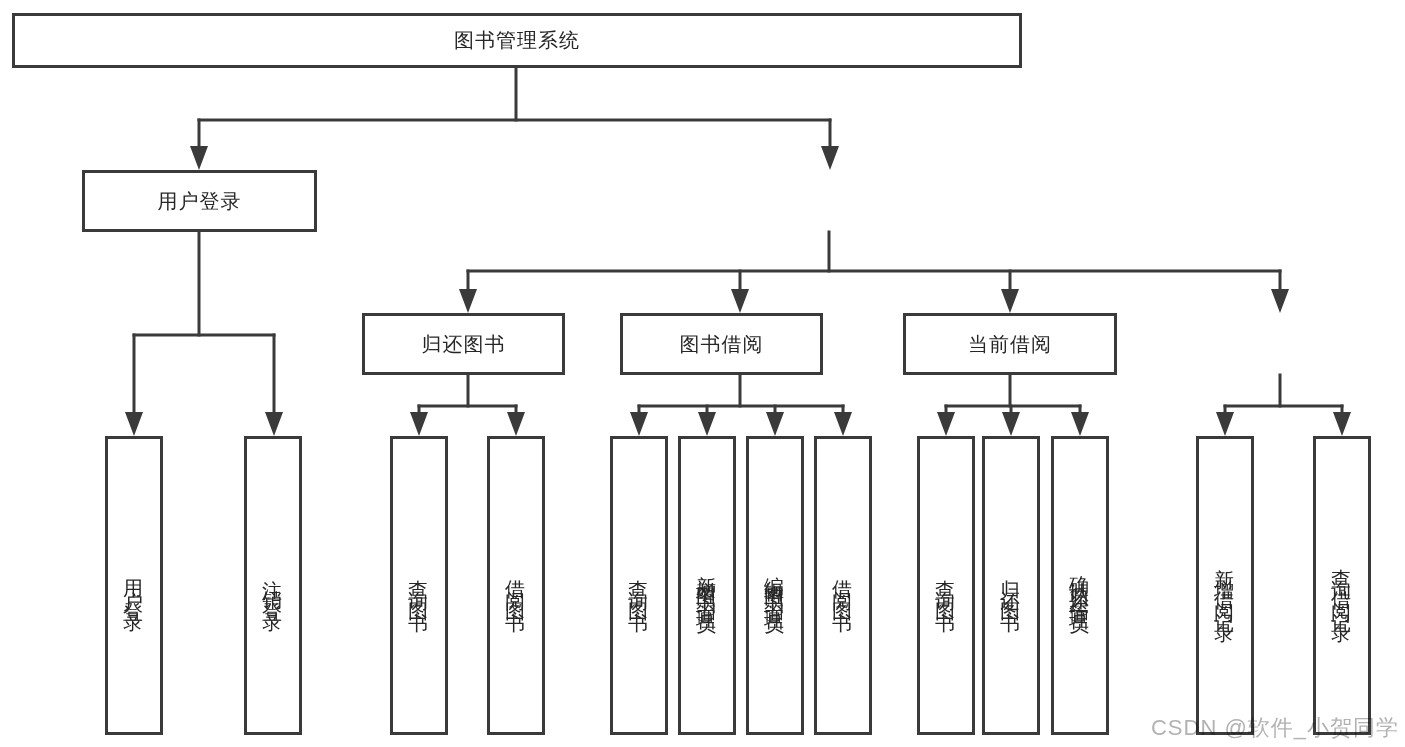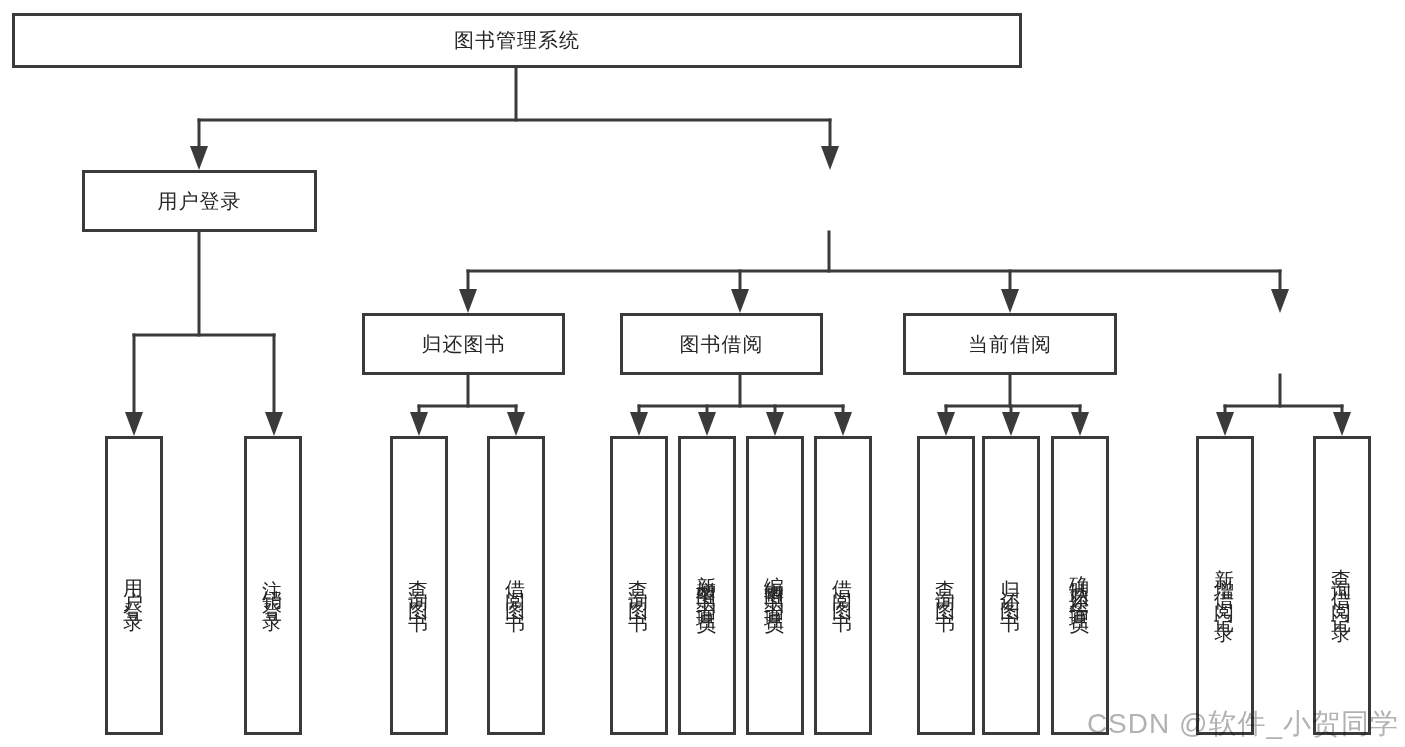--- a/index.html
+++ b/index.html
@@ -35,21 +35,21 @@
   .vlbl{
     writing-mode:vertical-rl;
     text-orientation:mixed;
     font-size:20px;color:var(--ink);
     letter-spacing:0.55em;
     white-space:nowrap;
   }
   .vnode.compact .vlbl{letter-spacing:0.28em;}
   .watermark{
     position:absolute;right:6px;bottom:4px;
-    font-size:28px;color:var(--wm);
+    font-size:22px;color:var(--wm);
     letter-spacing:1px;white-space:nowrap;
     z-index:3;mix-blend-mode:multiply;
   }
 </style>
 </head>
 <body>
 
 <div class="canvas">
 
   <svg class="connectors" width="1405" height="747" viewBox="0 0 1405 747">

